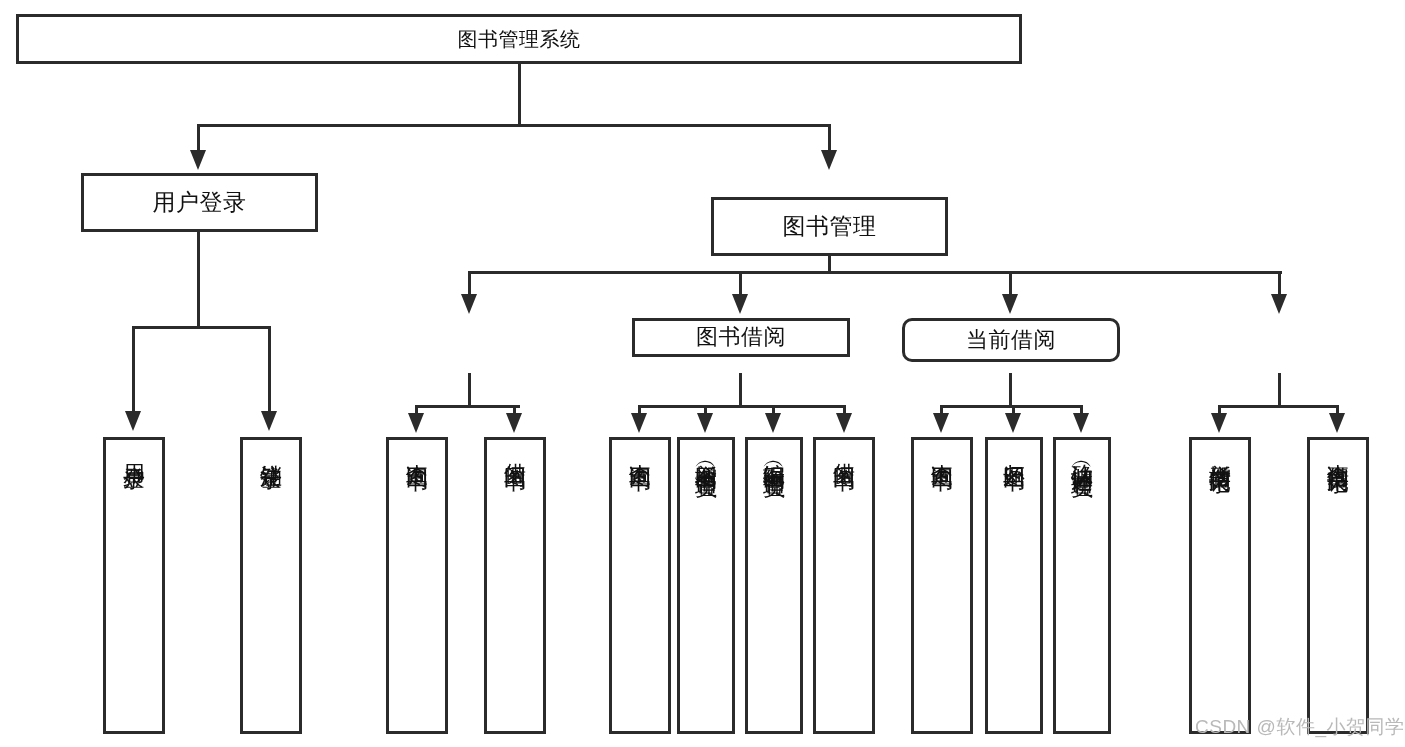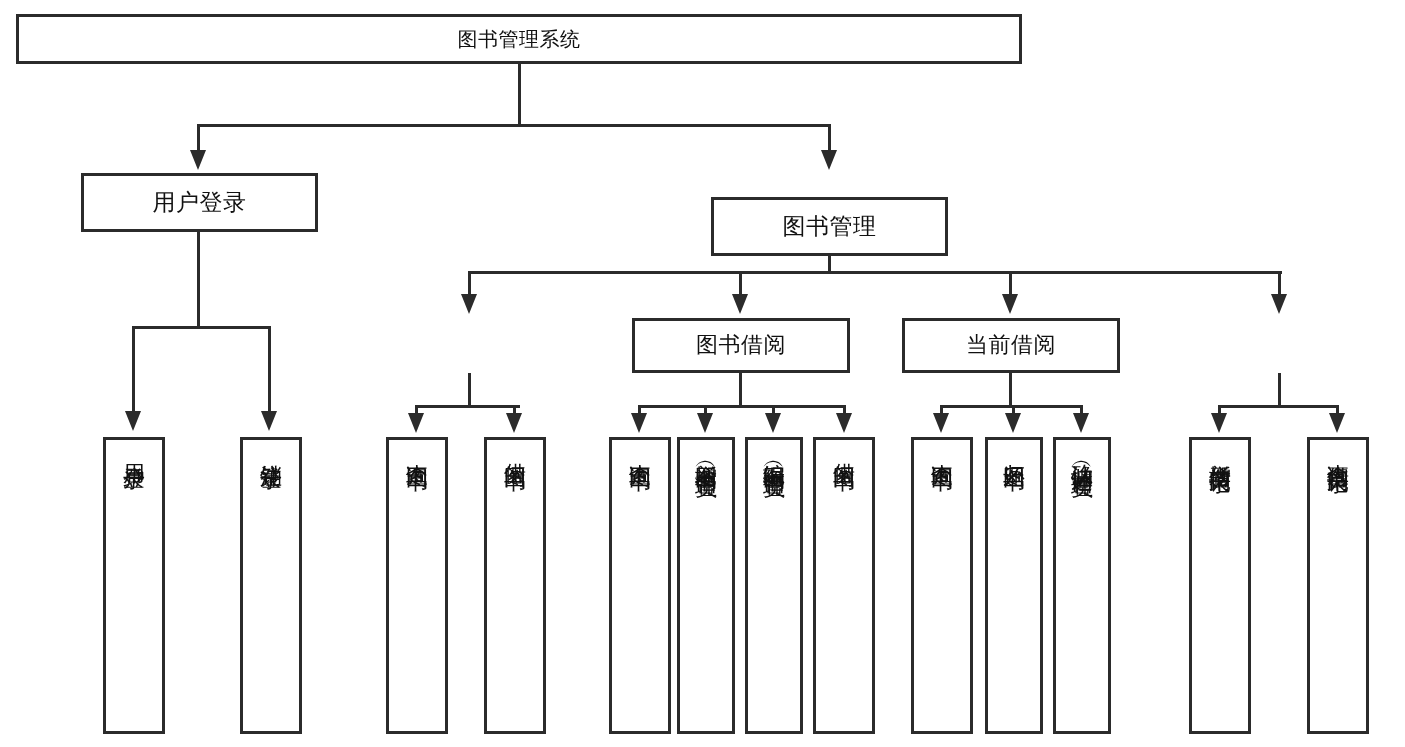--- a/index.html
+++ b/index.html
@@ -148,24 +148,24 @@
     <span class="label">图书管理系统</span>
   </div>
 
   <div class="node horiz l1-node" style="left:81px; top:173px; width:237px; height:59px;">
     <span class="label">用户登录</span>
   </div>
   <div class="node horiz l1-node" style="left:711px; top:168px; width:237px; height:59px;margin-top:29px;">
     <span class="label">图书管理</span>
   </div>
 
-  <div class="node horiz l2-node" style="left:632px; top:318px; width:218px; height:55px;">
+  <div class="node horiz l2-node" style="left:632px; top:318px; width:218px; height:39px;">
     <span class="label">图书借阅</span>
   </div>
-  <div class="node horiz l2-node" style="left:902px; top:318px; width:218px; height:55px;">
+  <div class="node horiz l2-node" style="left:902px; top:318px; width:218px; height:44px;border-radius:10px;">
     <span class="label">当前借阅</span>
   </div>
 
   <div class="node vert leaf-node" style="left:103px; top:437px; width:62px; height:297px;">
     <span class="label">用户登录</span>
   </div>
   <div class="node vert leaf-node" style="left:240px; top:437px; width:62px; height:297px;">
     <span class="label">注销登录</span>
   </div>
 
@@ -199,14 +199,15 @@
     <span class="label">确认归还（管理员）</span>
   </div>
 
   <div class="node vert leaf-node" style="left:1189px; top:437px; width:62px; height:297px;">
     <span class="label">新增借阅记录</span>
   </div>
   <div class="node vert leaf-node" style="left:1307px; top:437px; width:62px; height:297px;">
     <span class="label">查询借阅记录</span>
   </div>
 
+  <div class="watermark" style="left:1195px; top:714px;">CSDN @软件_小贺同学</div>
 
 </div>
 
 </body></html>

